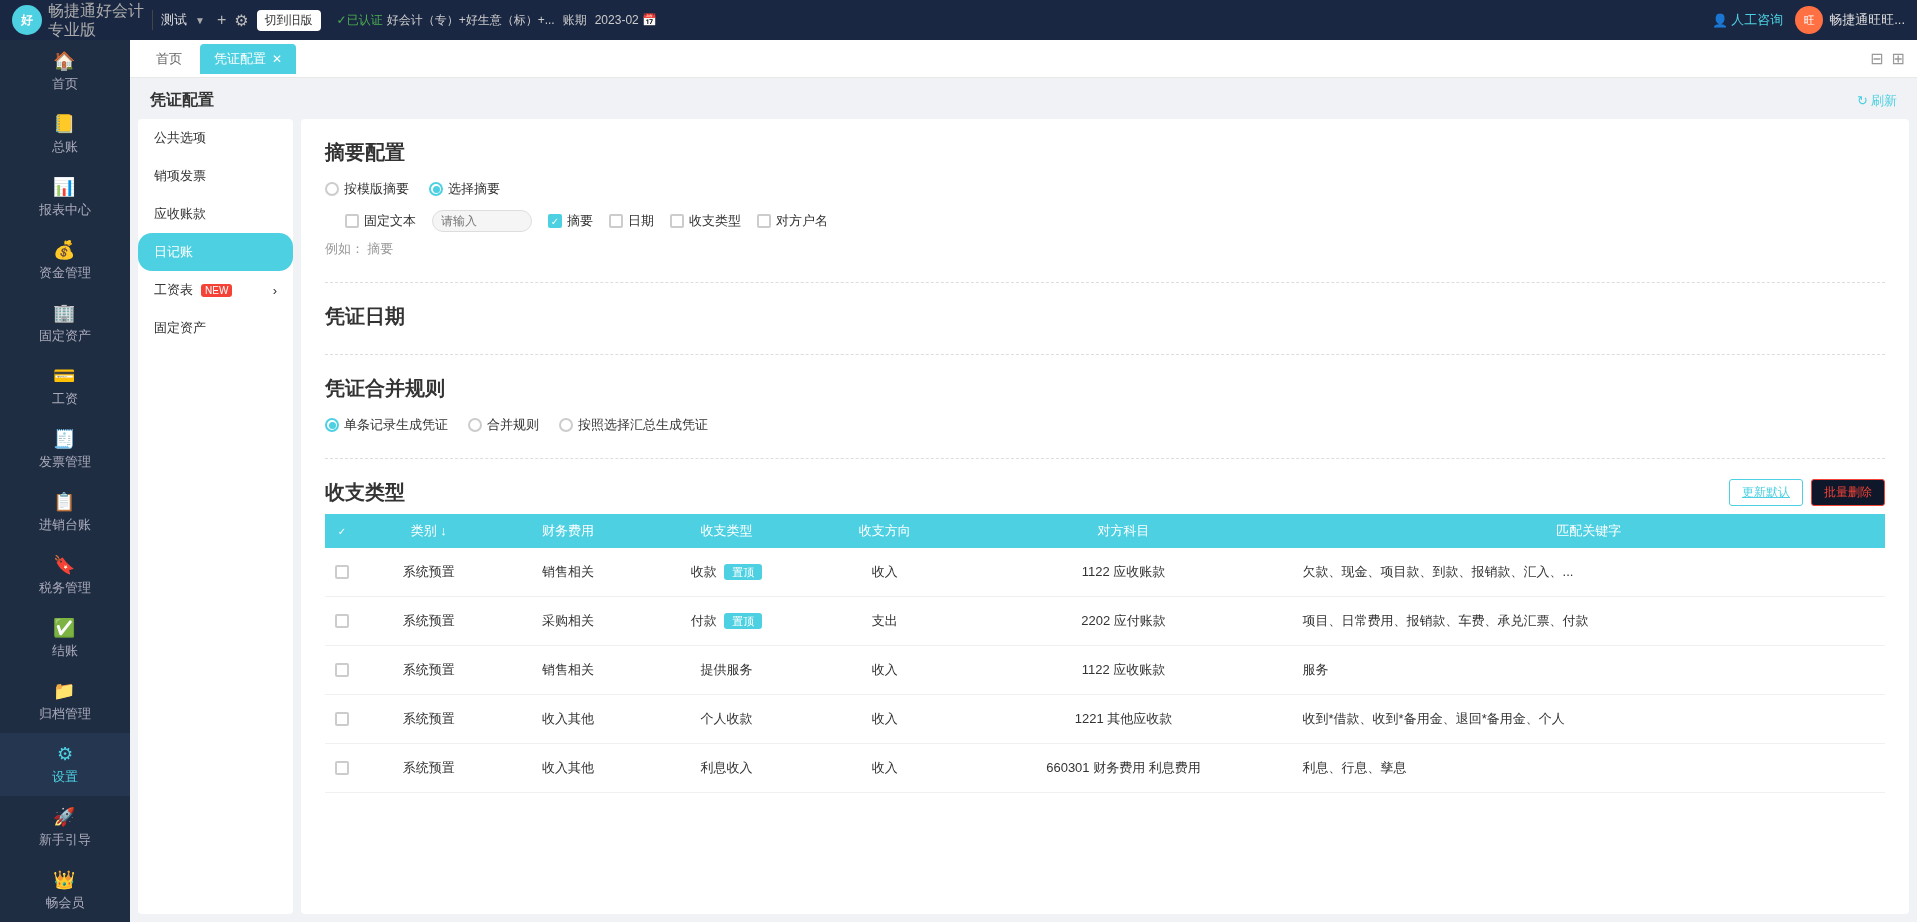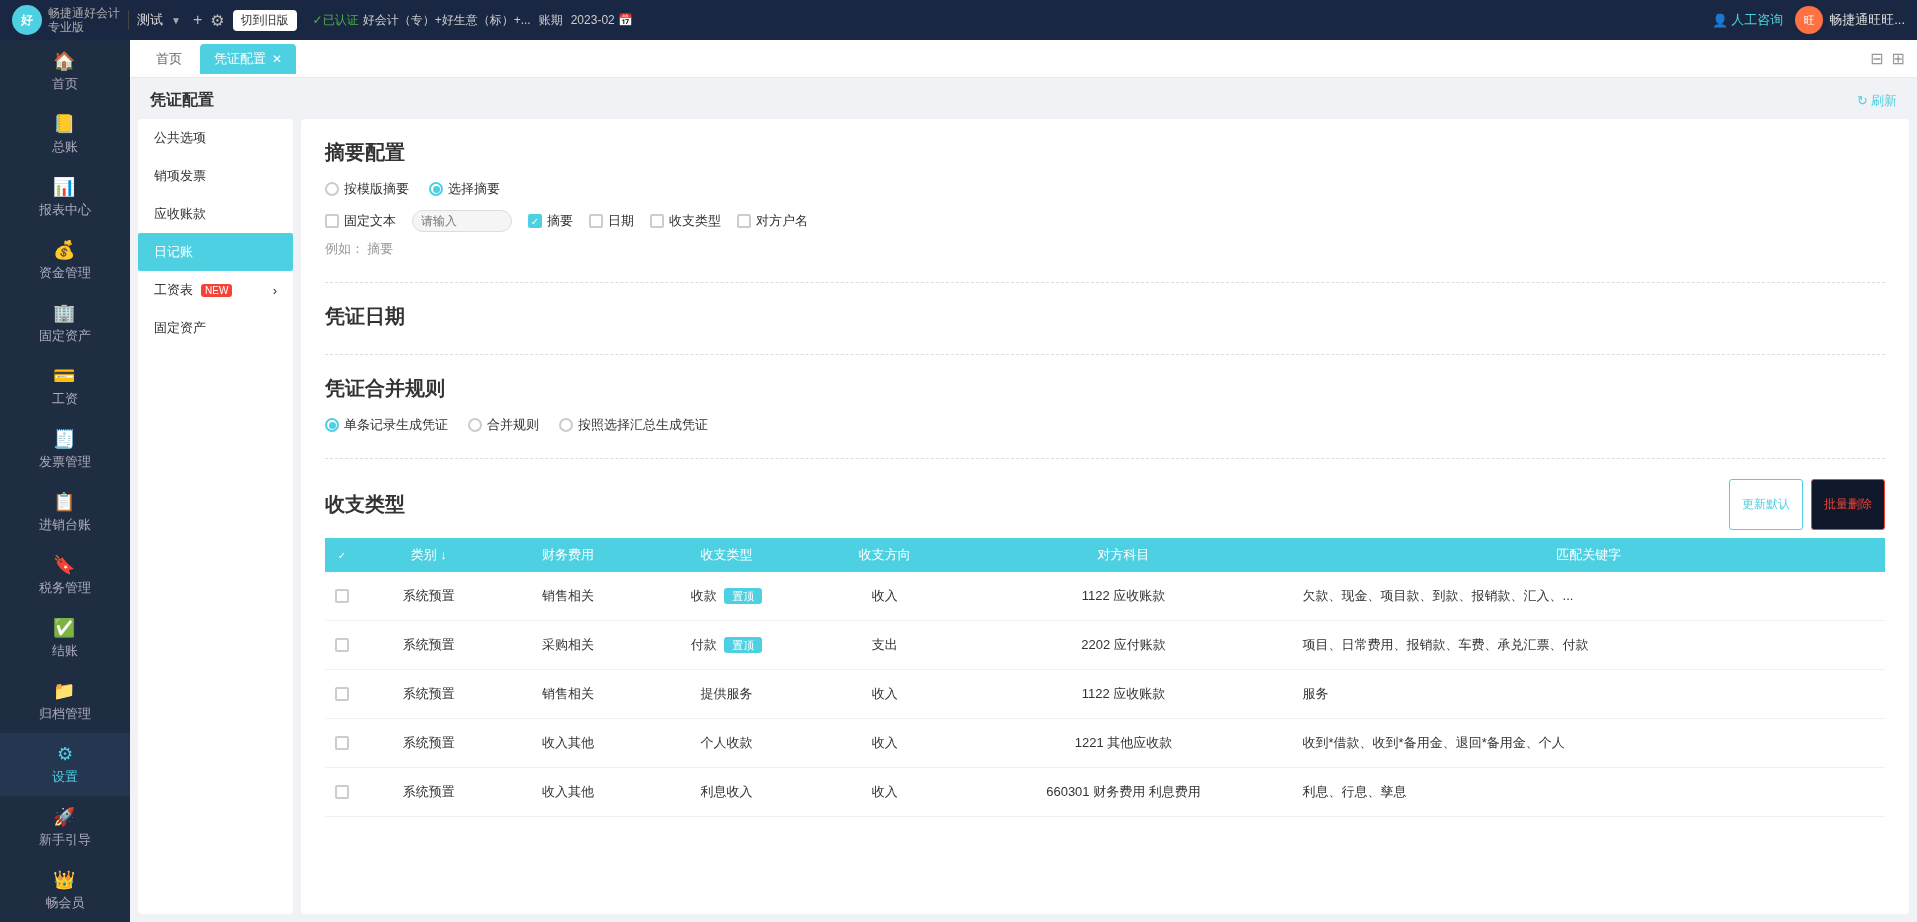--- a/index.html
+++ b/index.html
@@ -3,21 +3,21 @@
   <meta charset="utf-8">
   <style>
     * { box-sizing: border-box; margin: 0; padding: 0; font-family: "Microsoft YaHei", "PingFang SC", sans-serif; font-size: 13px; }
     body { background: #f0f2f5; display: flex; flex-direction: column; height: 922px; overflow: hidden; }
 
     
     .topbar { height: 40px; background: #1a2742; display: flex; align-items: center; padding: 0 12px; gap: 8px; flex-shrink: 0; }
     .topbar-logo { display: flex; align-items: center; gap: 6px; }
     .logo-icon { width: 30px; height: 30px; background: #4dd0e1; border-radius: 50%; display: flex; align-items: center; justify-content: center; color: white; font-size: 12px; font-weight: bold; }
     .logo-text { color: white; font-size: 13px; line-height: 1.2; }
-    .logo-text span { display: block; font-size: 12px; color: #aaa; }
+    .logo-text span { display: block; font-size: 16px; color: #aaa; }
     .topbar-divider { width: 1px; height: 20px; background: #444; }
     .topbar-company { color: #ddd; font-size: 13px; }
     .topbar-arrow { color: #aaa; font-size: 10px; }
     .topbar-actions { display: flex; align-items: center; gap: 8px; margin-left: 4px; }
     .topbar-actions .icon-btn { color: #bbb; font-size: 16px; cursor: pointer; background: none; border: none; }
     .topbar-switch-btn { background: #fff; color: #333; border: none; border-radius: 4px; padding: 2px 8px; font-size: 12px; cursor: pointer; }
     .topbar-tags { display: flex; align-items: center; gap: 4px; margin-left: 8px; }
     .tag { font-size: 12px; color: #ccc; }
     .tag-green { color: #4caf50; }
     .topbar-period { color: #ccc; font-size: 12px; margin-left: 4px; }
@@ -50,47 +50,47 @@
 
     
     .page-header { background: #f0f2f5; padding: 12px 20px 0; display: flex; align-items: center; justify-content: space-between; }
     .page-title-text { font-size: 16px; font-weight: bold; color: #333; }
     .refresh-btn { color: #4dd0e1; font-size: 13px; cursor: pointer; display: flex; align-items: center; gap: 3px; }
 
     
     .inner-layout { display: flex; margin: 8px; gap: 0; flex: 1; min-height: 0; }
     .left-menu { width: 155px; background: white; border-radius: 4px; flex-shrink: 0; }
     .left-menu-item { padding: 10px 16px; font-size: 13px; color: #333; cursor: pointer; display: flex; align-items: center; justify-content: space-between; }
-    .left-menu-item.active { background: #4dd0e1; color: white; border-radius: 2px; }
+    .left-menu-item.active { background: #4dd0e1; color: white; border-radius: 14px; }
     .new-badge { background: #f44336; color: white; font-size: 10px; padding: 1px 4px; border-radius: 3px; margin-left: 4px; }
 
     .right-panel { flex: 1; background: white; border-radius: 4px; margin-left: 8px; padding: 20px 24px; overflow-y: auto; }
 
     
     .section { margin-bottom: 24px; }
     .section-title { font-size: 20px; font-weight: bold; color: #333; margin-bottom: 14px; }
     .section-divider { border: none; border-top: 1px dashed #ddd; margin: 20px 0; }
 
     
     .radio-group { display: flex; align-items: center; gap: 20px; margin-bottom: 12px; }
     .radio-item { display: flex; align-items: center; gap: 5px; cursor: pointer; font-size: 13px; color: #333; }
     .radio-circle { width: 14px; height: 14px; border-radius: 50%; border: 2px solid #ccc; display: flex; align-items: center; justify-content: center; }
     .radio-circle.checked { border-color: #4dd0e1; }
     .radio-circle.checked::after { content: ''; width: 7px; height: 7px; border-radius: 50%; background: #4dd0e1; }
 
     
-    .checkbox-row { display: flex; align-items: center; gap: 16px; margin-top: 10px; }
+    .checkbox-row { display: flex; align-items: center; gap: 16px; margin-top: 10px; margin-left: 20px; }
     .checkbox-item { display: flex; align-items: center; gap: 5px; cursor: pointer; font-size: 13px; color: #333; }
     .checkbox-box { width: 14px; height: 14px; border: 2px solid #ccc; border-radius: 2px; display: flex; align-items: center; justify-content: center; }
     .checkbox-box.checked { background: #4dd0e1; border-color: #4dd0e1; color: white; font-size: 10px; }
     .checkbox-input { background: #f5f5f5; border: 1px solid #ddd; border-radius: 11px; padding: 3px 8px; font-size: 12px; color: #999; width: 100px; }
 
     .example-text { color: #4dd0e1; font-size: 12px; margin-top: 8px; }
     .example-text span { color: #999; }
-    .btn-outline { border: 1px solid #4dd0e1; color: #4dd0e1; background: white; padding: 16px 12px; border-radius: 3px; cursor: pointer; font-size: 12px; }
+    .btn-outline { border: 1px solid #4dd0e1; color: #4dd0e1; background: white; padding: 4px 12px; border-radius: 3px; cursor: pointer; font-size: 12px; text-decoration: underline; }
     .btn-outline-red { border: 1px solid #f44336; color: #f44336; background: #0f172a; padding: 4px 12px; border-radius: 3px; cursor: pointer; font-size: 12px; }
 
     table { width: 100%; border-collapse: collapse; font-size: 12px; }
     thead tr { background: #4dd0e1; color: white; }
     thead th { padding: 8px 10px; text-align: center; font-weight: normal; }
     tbody tr { border-bottom: 1px solid #f0f0f0; }
     tbody td { padding: 15px 10px; text-align: center; color: #333; }
     .tag-reset { background: #4dd0e1; color: white; font-size: 11px; padding: 2px 8px; border-radius: 3px; cursor: pointer; }
     .checkbox-cell { width: 30px; }
   </style>

